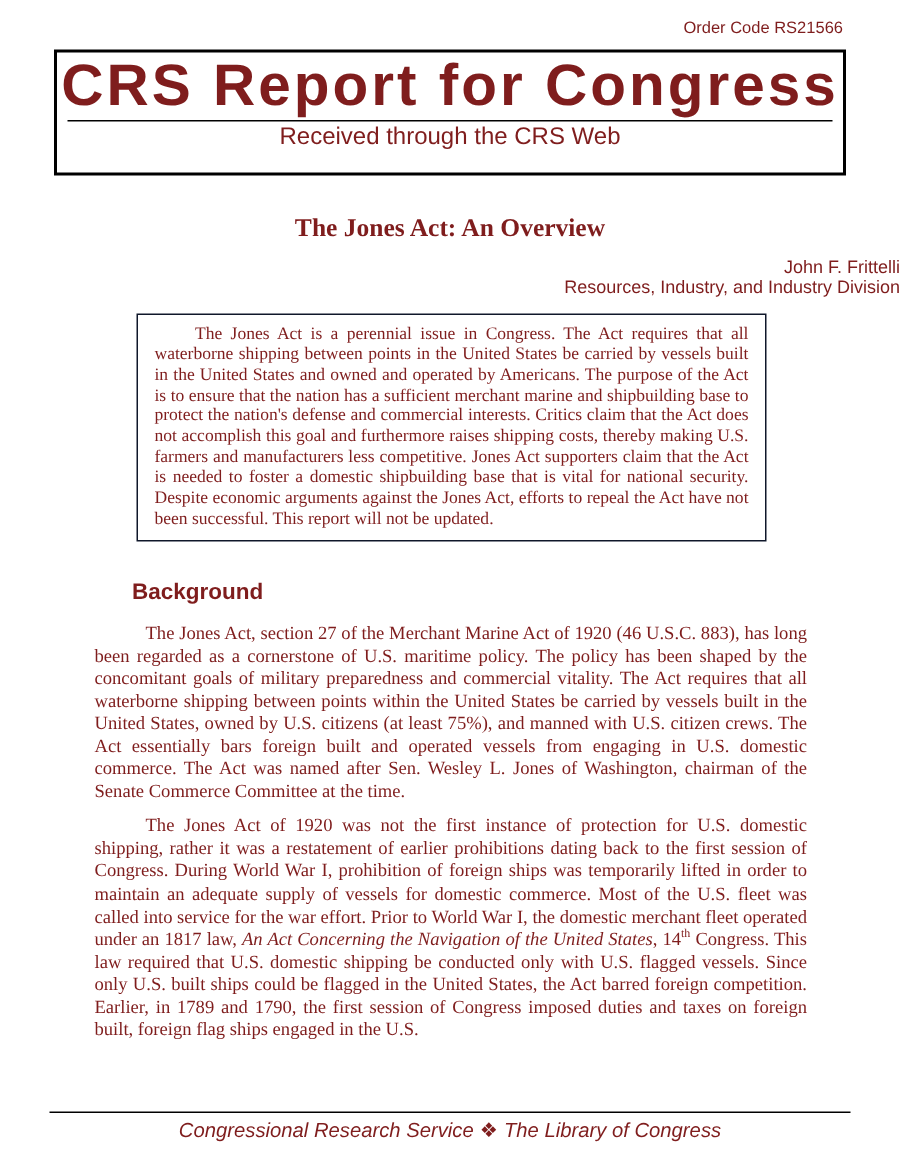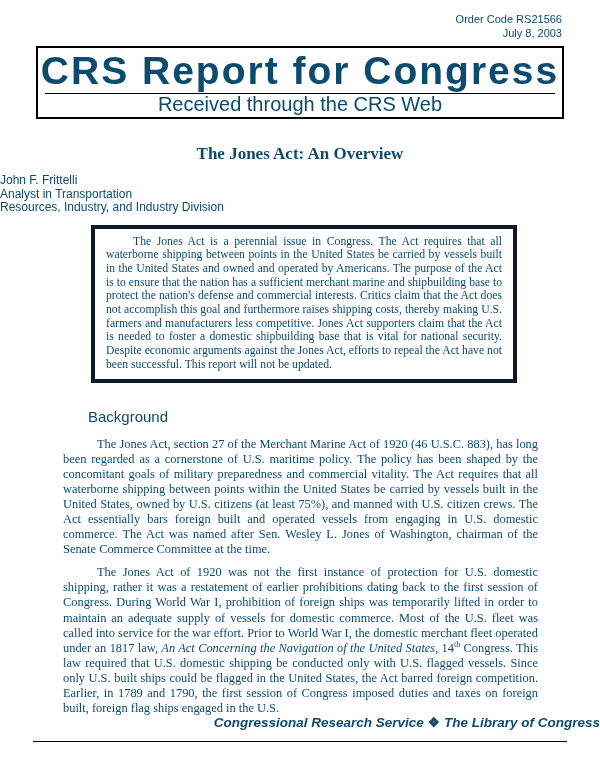--- a/index.html
+++ b/index.html
@@ -1,21 +1,21 @@
 <!DOCTYPE html>
 <html><head>
 <meta charset="utf-8">
 <style>
   html, body { margin: 0; padding: 0; background: #ffffff; }
   .page {
     position: relative;
     width: 600px;
     height: 777px;
     background: #ffffff;
-    color: #0c4a6e;
+    color: #7f1d1d;
     overflow: hidden;
     font-family: "Liberation Serif", serif;
   }
 
   
   .order-block {
     padding: 13px 38px 0 0;
     text-align: right;
     font-family: "Liberation Sans", sans-serif;
     font-size: 11px;
@@ -36,65 +36,65 @@
     letter-spacing: 2px;
     padding-top: 1px;
   }
   .masthead-rule {
     border-top: 1.5px solid #000000;
     margin: 0 7px;
   }
   .masthead-subtitle {
     text-align: center;
     font-family: "Liberation Sans", sans-serif;
-    font-size: 20px;
+    font-size: 16px;
     line-height: 21px;
-    padding-bottom: 2px;
+    padding-bottom: 13px;
   }
 
   
   .report-title {
     margin-top: 25px;
     text-align: center;
     font-family: Liberation Serif, serif;
     font-weight: bold;
     font-size: 17px;
     line-height: 19px;
   }
   .byline {
     margin-top: 11px;
-    text-align: left;
+    text-align: right;
     font-family: "Liberation Sans", sans-serif;
     font-size: 12px;
     line-height: 13.5px;
   }
 
   
   .summary-heading {
     margin: 21px 0 0 90px;
     font-family: "Liberation Sans", sans-serif;
     font-weight: bold;
     font-size: 14.5px;
   }
   .summary-box {
     margin: 10px 0 0 91px;
     width: 396px;
-    border: 4px solid #0f172a;
+    border: 1px solid #0f172a;
     padding: 6px 11px 7px 11px;
     font-size: 11.7px;
     line-height: 13.7px;
     text-align: justify;
   }
   .summary-box p { margin: 0; text-indent: 27px; }
 
   
   .background-heading {
     margin: 25px 11px 0 88px;
     font-family: "Liberation Sans", sans-serif;
-    font-weight: normal;
+    font-weight: bold;
     font-size: 15px;
   }
   .body-para {
     margin: 12px 62px 0 63px;
     font-size: 12.4px;
     line-height: 15.1px;
     text-align: justify;
     text-indent: 34px;
   }
   .body-para + .body-para { margin-top: 8px; }
@@ -104,52 +104,50 @@
   
   .footer-rule {
     position: absolute;
     left: 33px;
     right: 33px;
     top: 741px;
     border-top: 1.5px solid #000000;
   }
   .footer-text {
     position: absolute;
-    top: 714px;
+    top: 745px;
     left: 0;
     width: 100%;
-    text-align: right;
+    text-align: center;
     font-family: "Liberation Sans", sans-serif;
-    font-weight: bold;
+    font-weight: normal;
     font-style: italic;
     font-size: 13.5px;
   }
   .footer-text .sep { padding: 0 4px; font-style: normal; }
 </style>
 </head>
 <body>
 
 <div class="page">
 
   <div class="order-block">
     <div>Order Code RS21566</div>
-    <div>July 8, 2003</div>
   </div>
 
   <div class="masthead-box">
     <div class="masthead-title">CRS Report for Congress</div>
     <div class="masthead-rule"></div>
     <div class="masthead-subtitle">Received through the CRS Web</div>
   </div>
 
   <div class="report-title">The Jones Act: An Overview</div>
 
   <div class="byline">
     <div>John F. Frittelli</div>
-    <div>Analyst in Transportation</div>
     <div>Resources, Industry, and Industry Division</div>
   </div>
 
 
   <div class="summary-box">
     <p>The Jones Act is a perennial issue in Congress. The Act requires that all waterborne shipping between points in the United States be carried by vessels built in the United States and owned and operated by Americans. The purpose of the Act is to ensure that the nation has a sufficient merchant marine and shipbuilding base to protect the nation's defense and commercial interests. Critics claim that the Act does not accomplish this goal and furthermore raises shipping costs, thereby making U.S. farmers and manufacturers less competitive. Jones Act supporters claim that the Act is needed to foster a domestic shipbuilding base that is vital for national security. Despite economic arguments against the Jones Act, efforts to repeal the Act have not been successful. This report will not be updated.</p>
   </div>
 
   <div class="background-heading">Background</div>
 

